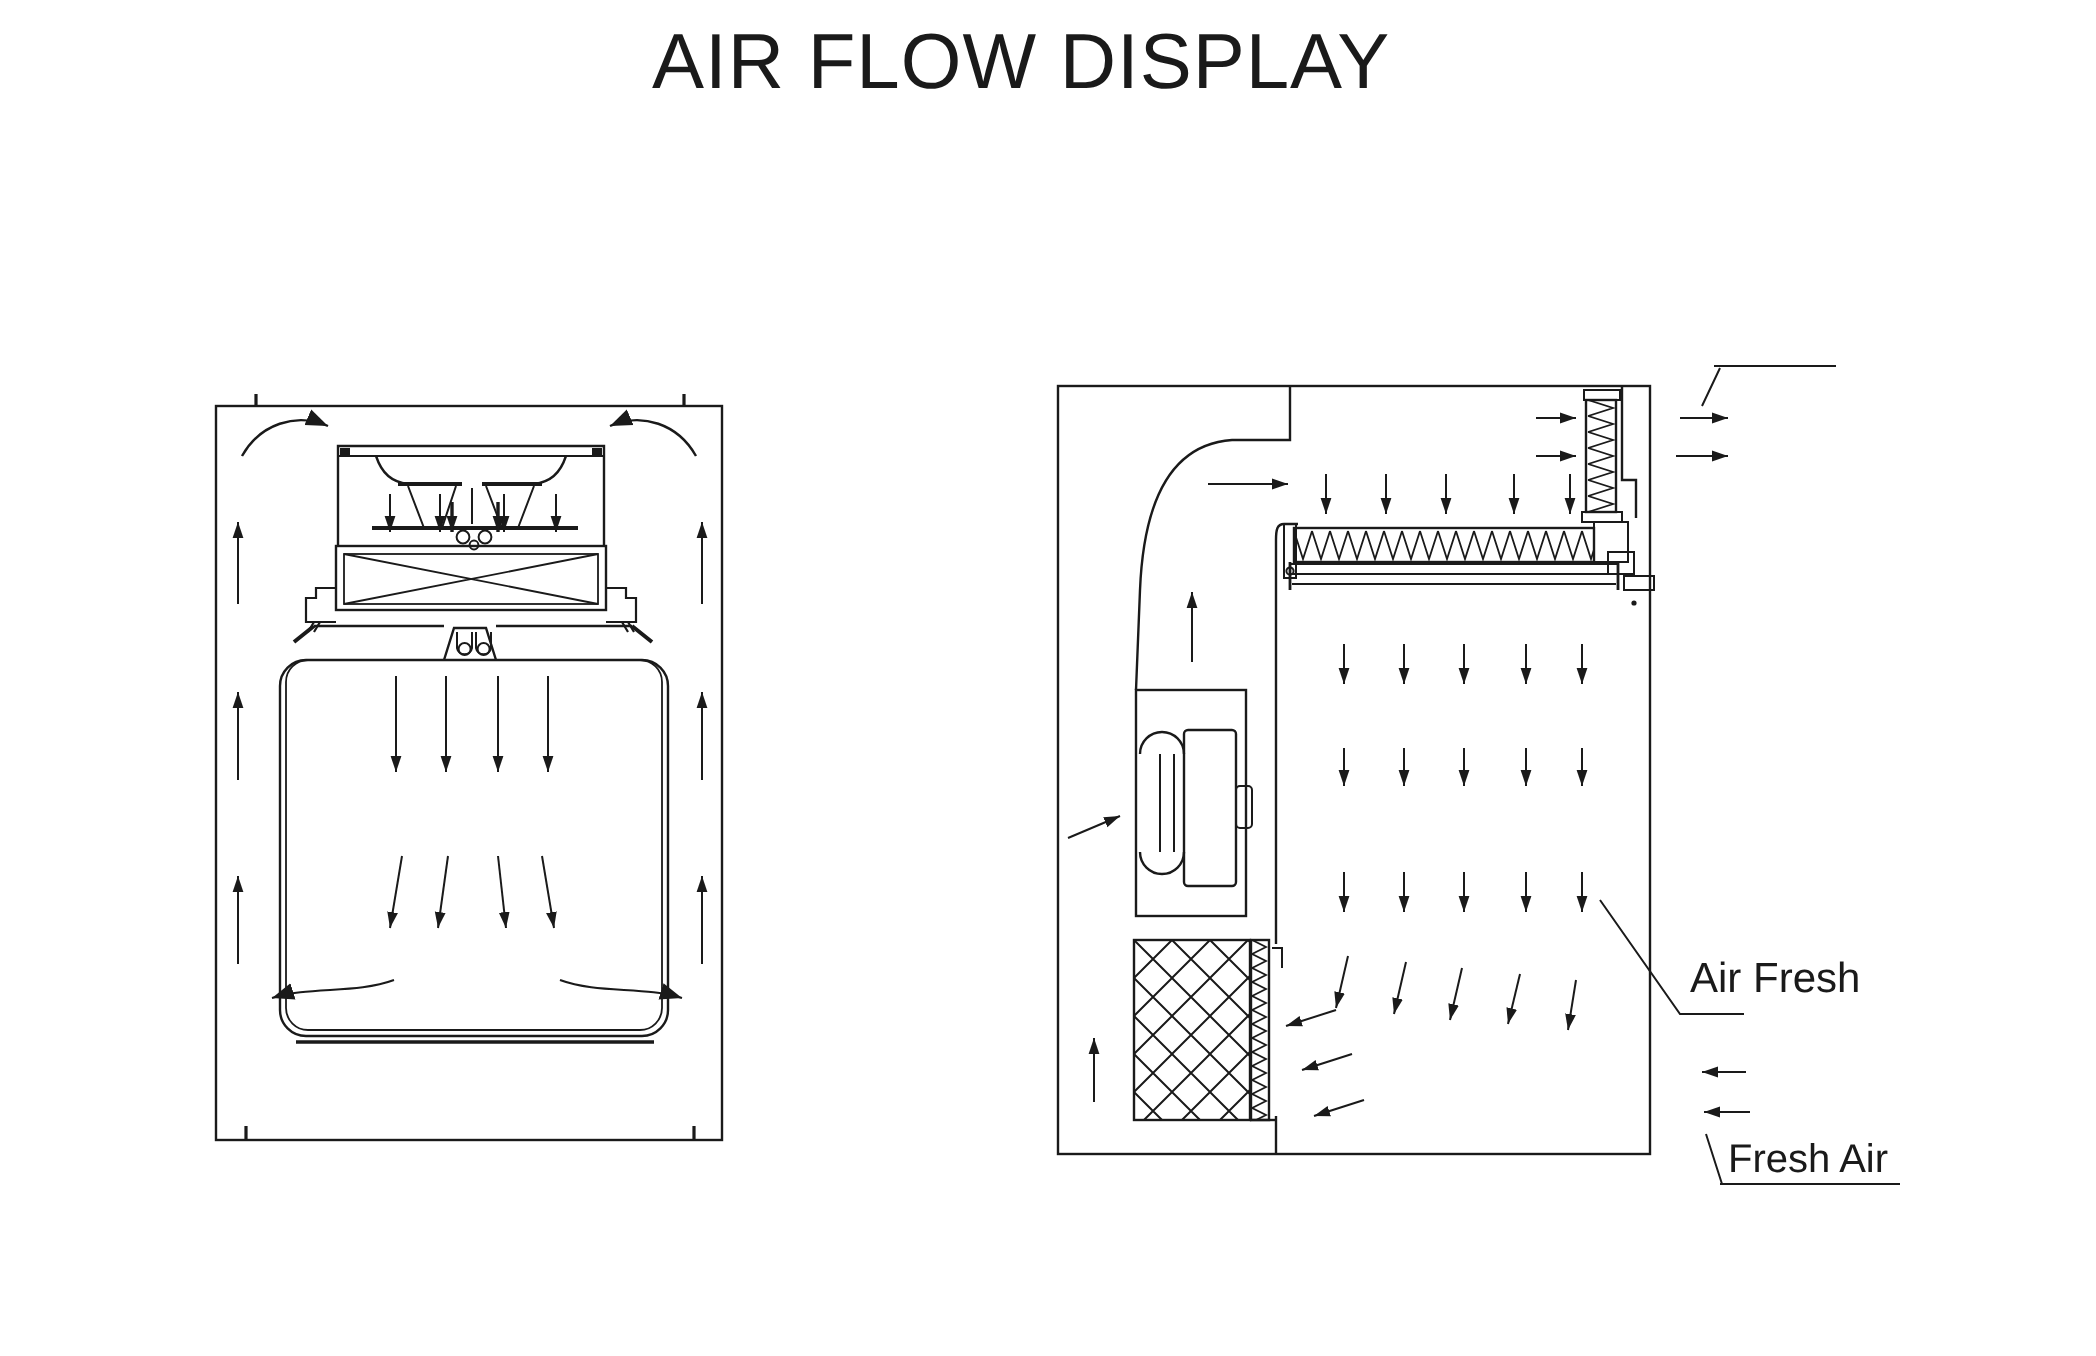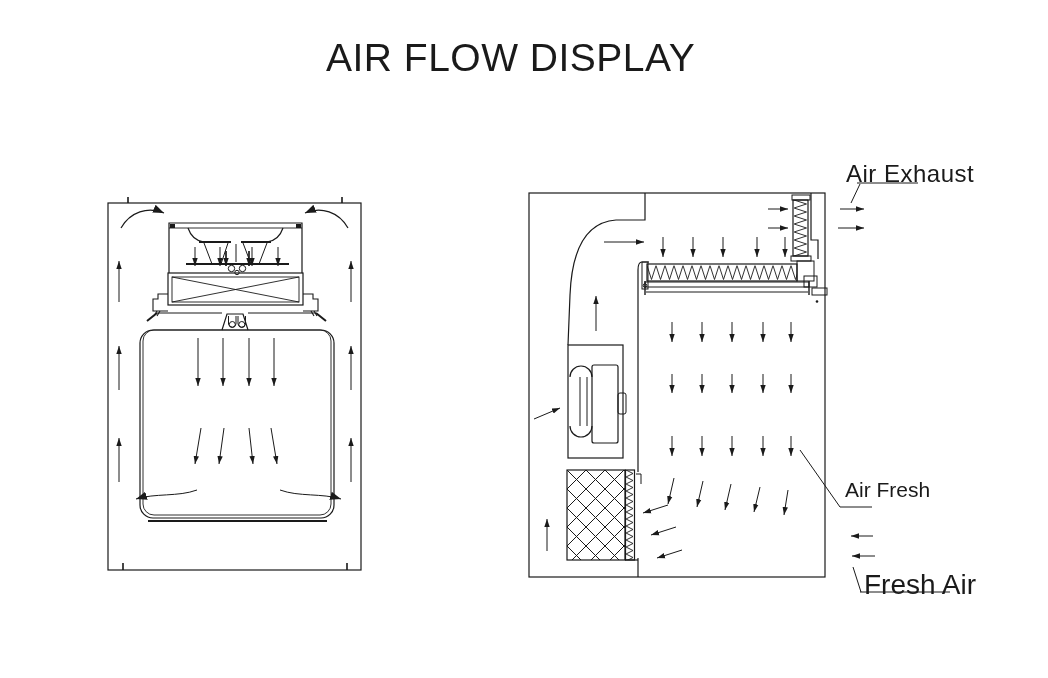--- a/index.html
+++ b/index.html
@@ -1,32 +1,31 @@
 <!DOCTYPE html>
 <html><head>
 <meta charset="utf-8">
 <style>
   html,body{margin:0;padding:0;background:#fff;}
   .page{position:relative;width:1048px;height:678px;background:#ffffff;overflow:hidden;
         font-family:"Liberation Sans",sans-serif;color:#1a1a1a;}
   .diagram-svg{position:absolute;left:0;top:0;}
-  .title{position:absolute;left:326px;top:36px;font-size:39px;letter-spacing:.5px;
+  .title{position:absolute;left:326px;top:10px;font-size:39px;letter-spacing:.5px;
          font-weight:400;white-space:nowrap;}
   .label{position:absolute;white-space:nowrap;}
   .label.air-exhaust{left:846px;top:160px;font-size:24px;letter-spacing:.5px;}
   .label.air-flow{left:845px;top:478px;font-size:21px;}
-  .label.fresh-air{left:864px;top:569px;font-size:28px;}
+  .label.fresh-air{left:864px;top:569px;font-size:20px;}
 </style>
 </head>
 <body>
 
 <div class="page">
 
   <div class="title">AIR FLOW DISPLAY</div>
-  <div class="label air-exhaust">Air Exhaust</div>
   <div class="label air-flow">Air Fresh</div>
   <div class="label fresh-air">Fresh Air</div>
 
   <svg class="diagram-svg" width="1048" height="678" viewBox="0 0 1048 678">
     <defs>
       <marker id="ah" markerUnits="userSpaceOnUse" markerWidth="9" markerHeight="7" refX="8" refY="3.5" orient="auto">
         <path d="M0,0.8 L8,3.5 L0,6.2 Z" fill="#1a1a1a"></path>
       </marker>
       <marker id="ahb" markerUnits="userSpaceOnUse" markerWidth="13" markerHeight="10" refX="11" refY="5" orient="auto">
         <path d="M0,0.8 L11,5 L0,9.2 Z" fill="#1a1a1a"></path>

